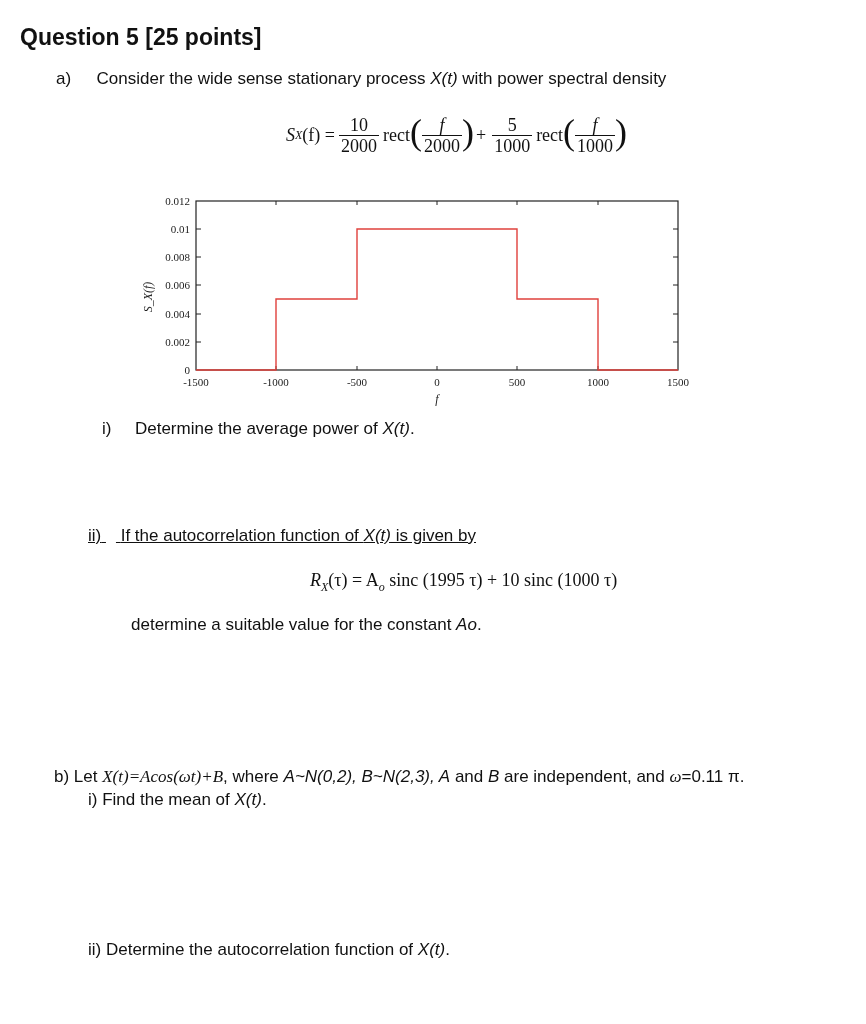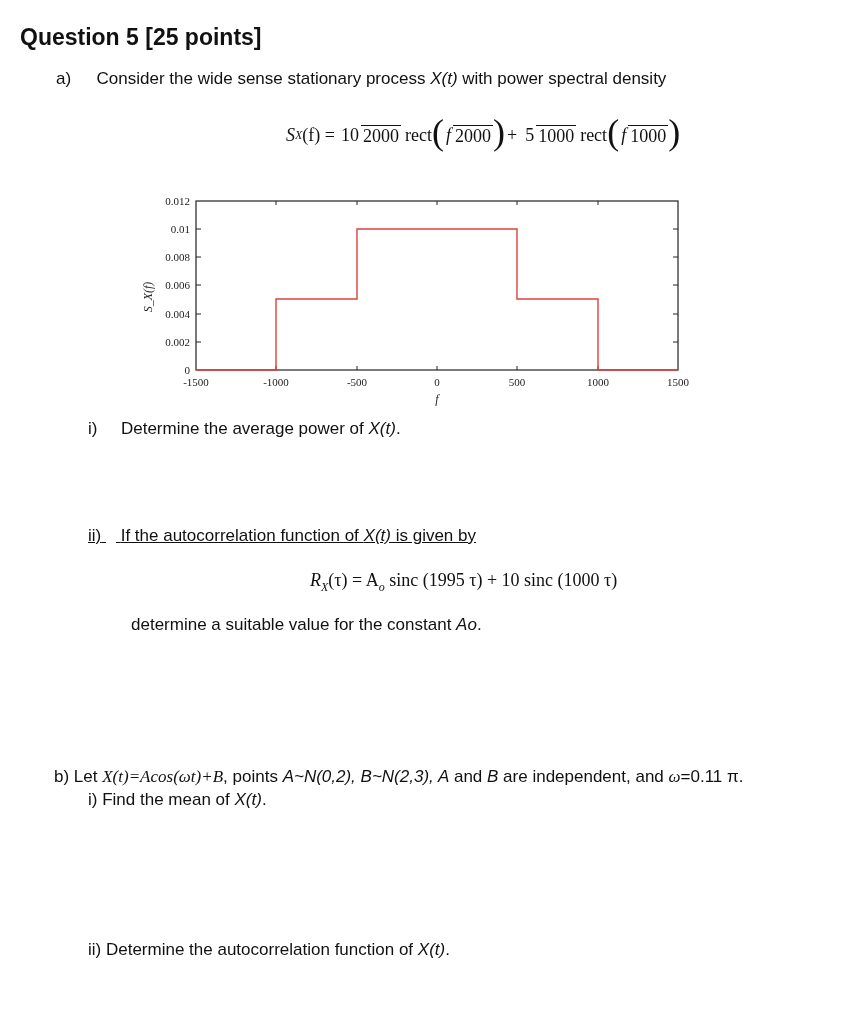--- a/index.html
+++ b/index.html
@@ -4,21 +4,21 @@
 <style>
   html, body { margin: 0; padding: 0; background: #ffffff; }
   body { width: 866px; height: 1024px; position: relative; overflow: hidden;
          font-family: "Liberation Sans", sans-serif; color: #111; }
   .abs { position: absolute; white-space: nowrap; }
   .title { left: 20px; top: 24px; font-size: 23px; font-weight: bold; }
   .t17 { font-size: 17px; }
   .it { font-style: italic; }
   .serif { font-family: Liberation Serif, serif; }
   .math { font-family: "Liberation Serif", serif; font-size: 18px; }
-  .frac { display: inline-flex; flex-direction: row; align-items: center; vertical-align: middle; margin: 0 4px; }
+  .frac { display: inline-flex; flex-direction: column; align-items: center; vertical-align: middle; margin: 0 4px; }
   .frac .num { padding: 0 2px; line-height: 20px; }
   .frac .den { border-top: 1.3px solid #111; padding: 0 2px; line-height: 20px; }
   .paren { font-size: 36px; font-weight: 100; vertical-align: middle; line-height: 1; position: relative; top: -3px; }
   sub { font-size: 12px; }
   svg text { font-family: "Liberation Serif", serif; fill: #222; }
 </style>
 </head>
 <body>
 
 <div class="abs title">Question 5 [25 points]</div>
@@ -107,21 +107,21 @@
     <text x="437" y="386">0</text>
     <text x="517" y="386">500</text>
     <text x="598" y="386">1000</text>
     <text x="678" y="386">1500</text>
   </g>
 
   <text x="437" y="403" font-size="12" font-style="italic" text-anchor="middle">f</text>
   <text x="0" y="0" font-size="12" font-style="italic" transform="translate(152,297) rotate(-90)" text-anchor="middle">S_X(f)</text>
 </svg>
 
-<div class="abs t17" style="left:88px; top:419px;">
+<div class="abs t17" style="left:102px; top:419px;">
   <span>i)</span>
   <span style="display:inline-block; width:14px;"></span>
   <span>Determine the average power of </span><span class="it">X(t)</span><span>.</span>
 </div>
 
 <div class="abs t17" style="left:88px; top:526px;text-decoration:underline;">
   <span>ii)</span>
   <span style="display:inline-block; width:10px;"></span>
   <span>If the autocorrelation function of </span><span class="it">X(t)</span><span> is given by</span>
 </div>
@@ -129,21 +129,21 @@
 <div class="abs math" style="left:310px; top:570px; font-size:18px;">
   <span class="it">R</span><sub class="it">X</sub><span>(τ) = A</span><sub class="it">o</sub><span> sinc (1995 τ) + 10 sinc (1000 τ)</span>
 </div>
 
 <div class="abs t17" style="left:131px; top:615px;">
   <span>determine a suitable value for the constant </span><span class="it">Ao</span><span>.</span>
 </div>
 
 <div class="abs t17" style="left:54px; top:767px;">
   <span>b)</span>
-  <span>Let </span><span class="it serif">X(t)=Acos(ωt)+B</span><span>, points </span><span class="it">A~N(0,2), B~N(2,3), A</span><span> and </span><span class="it">B</span><span> are independent, and </span><span class="it serif">ω</span><span>=0.11 π.</span>
+  <span>Let </span><span class="it serif">X(t)=Acos(ωt)+B</span><span>, where </span><span class="it">A~N(0,2), B~N(2,3), A</span><span> and </span><span class="it">B</span><span> are independent, and </span><span class="it serif">ω</span><span>=0.11 π.</span>
 </div>
 
 <div class="abs t17" style="left:88px; top:790px;">
   <span>i)</span>
   <span>Find the mean of </span><span class="it">X(t)</span><span>.</span>
 </div>
 
 <div class="abs t17" style="left:88px; top:940px;">
   <span>ii)</span>
   <span>Determine the autocorrelation function of </span><span class="it">X(t)</span><span>.</span>

